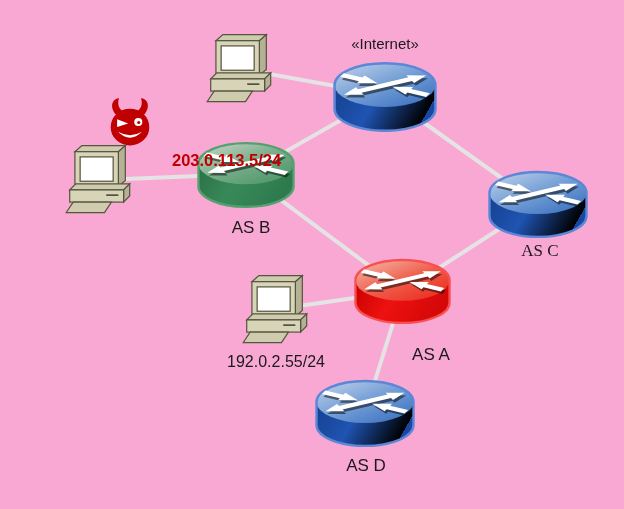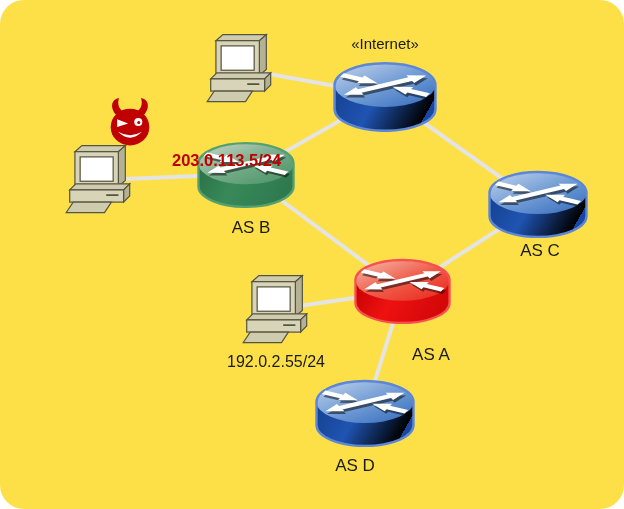--- a/index.html
+++ b/index.html
@@ -1,22 +1,21 @@
 <!DOCTYPE html>
 <html><head>
 <meta charset="utf-8">
 <style>
   html,body{margin:0;padding:0;background:#ffffff;}
   .canvas{
     position:relative;
     width:624px;height:509px;
-    background:#fde047;
+    background:#f9a8d4;
     font-family:"Liberation Sans", sans-serif;
     overflow:hidden;
-    border-radius:24px;
   }
   .links{position:absolute;left:0;top:0;z-index:0;}
   .links line{stroke:#e4e4e4;stroke-width:4;}
   .node{position:absolute;z-index:1;}
   .label{
     position:absolute;z-index:2;
     color:#1a1a1a;font-size:16px;line-height:1.15;
     white-space:nowrap;transform:translateX(-50%);
   }
   .as-label{font-size:17px;}
@@ -153,21 +152,21 @@
   <div class="label as-label" style="left:251px;top:218px;">AS B</div>
 
   <div class="node" style="left:488px;top:170px;">
     <svg width="100" height="68" viewBox="0 0 100 68">
       <path d="M1.5,24 L1.5,46 A48.5,21 0 0 0 98.5,46 L98.5,24 Z" fill="url(#body-blue)"></path>
       <ellipse cx="50" cy="23" rx="48.5" ry="21" fill="url(#top-blue)"></ellipse>
       <path d="M1.5,23 A48.5,21 0 0 1 98.5,23 L98.5,46 A48.5,21 0 0 1 1.5,46 Z" fill="none" stroke="#5d87d6" stroke-width="2.4"></path>
       <use href="#router-arrows"></use>
     </svg>
   </div>
-  <div class="label as-label" style="left:540px;top:241px;">AS C</div>
+  <div class="label as-label" style="left:540px;top:241px;font-family:Liberation Serif, serif;">AS C</div>
 
   <div class="node" style="left:354px;top:258px;">
     <svg width="97" height="66" viewBox="0 0 100 68">
       <path d="M1.5,24 L1.5,46 A48.5,21 0 0 0 98.5,46 L98.5,24 Z" fill="url(#body-red)"></path>
       <ellipse cx="50" cy="23" rx="48.5" ry="21" fill="url(#top-red)"></ellipse>
       <path d="M1.5,23 A48.5,21 0 0 1 98.5,23 L98.5,46 A48.5,21 0 0 1 1.5,46 Z" fill="none" stroke="#f85050" stroke-width="2.4"></path>
       <use href="#router-arrows"></use>
     </svg>
   </div>
   <div class="label as-label" style="left:431px;top:329px;margin-top:16px;">AS A</div>
@@ -180,15 +179,15 @@
   <div class="label" style="left:276px;top:353px;">192.0.2.55/24</div>
 
   <div class="node" style="left:315px;top:379px;">
     <svg width="100" height="68" viewBox="0 0 100 68">
       <path d="M1.5,24 L1.5,46 A48.5,21 0 0 0 98.5,46 L98.5,24 Z" fill="url(#body-blue)"></path>
       <ellipse cx="50" cy="23" rx="48.5" ry="21" fill="url(#top-blue)"></ellipse>
       <path d="M1.5,23 A48.5,21 0 0 1 98.5,23 L98.5,46 A48.5,21 0 0 1 1.5,46 Z" fill="none" stroke="#5d87d6" stroke-width="2.4"></path>
       <use href="#router-arrows"></use>
     </svg>
   </div>
-  <div class="label as-label" style="left:355px;top:456px;">AS D</div>
+  <div class="label as-label" style="left:366px;top:456px;">AS D</div>
 
 </div>
 
 </body></html>

